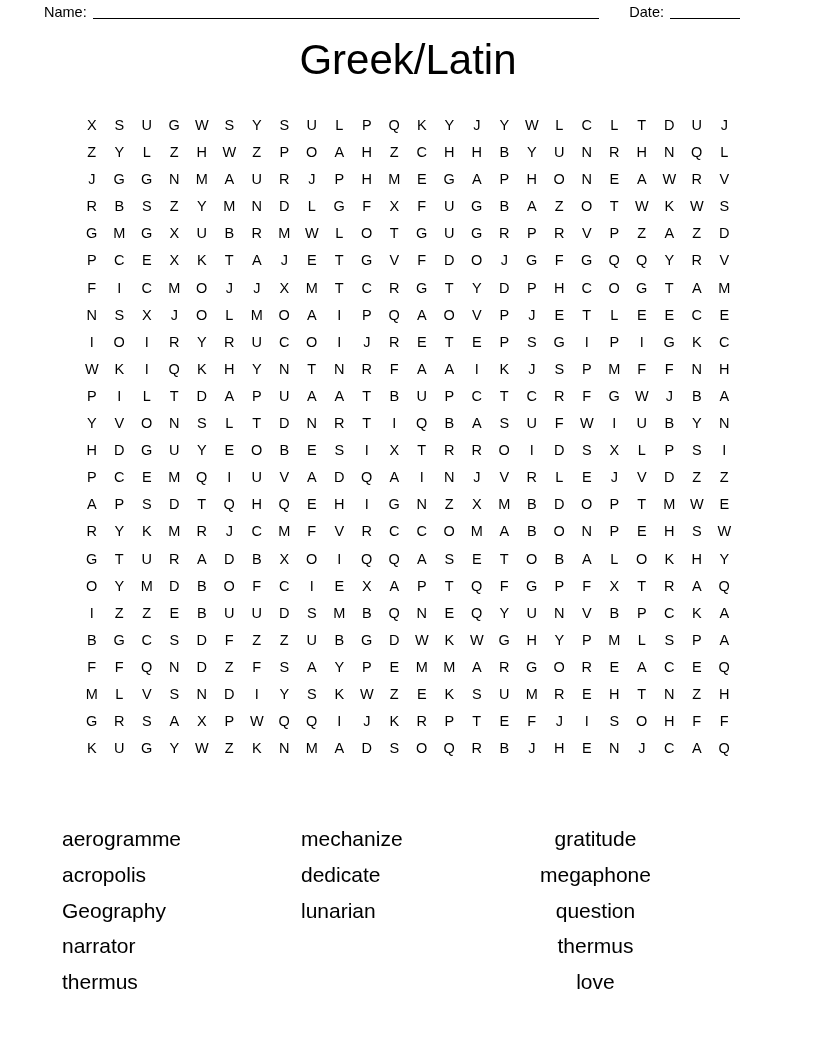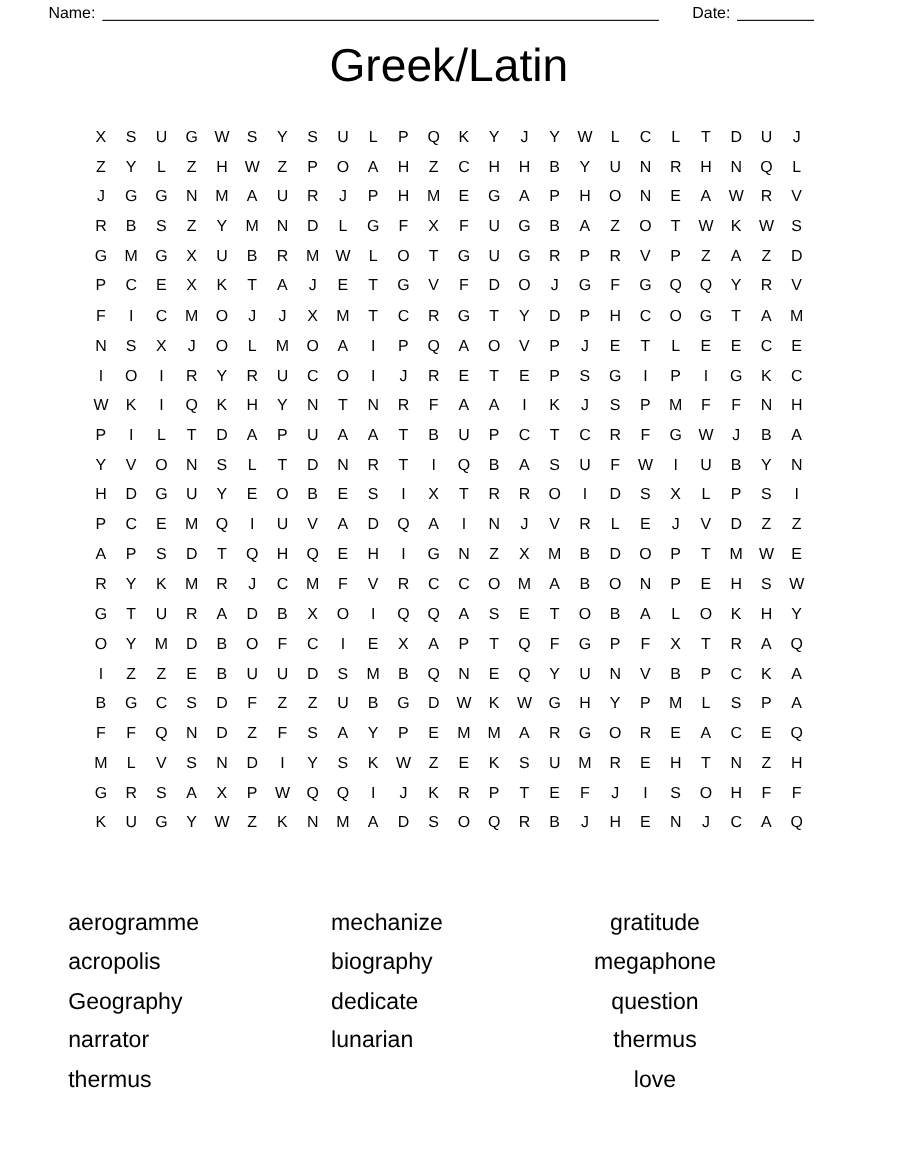--- a/index.html
+++ b/index.html
@@ -690,21 +690,20 @@
   <div class="words">
     <div class="word-col">
         <div class="word">aerogramme</div>
         <div class="word">acropolis</div>
         <div class="word">Geography</div>
         <div class="word">narrator</div>
         <div class="word">thermus</div>
       </div>
     <div class="word-col">
         <div class="word">mechanize</div>
-        <div class="word">biography</div>
         <div class="word">dedicate</div>
         <div class="word">lunarian</div>
       </div>
     <div class="word-col">
         <div class="word">gratitude</div>
         <div class="word">megaphone</div>
         <div class="word">question</div>
         <div class="word">thermus</div>
         <div class="word">love</div>
       </div>

